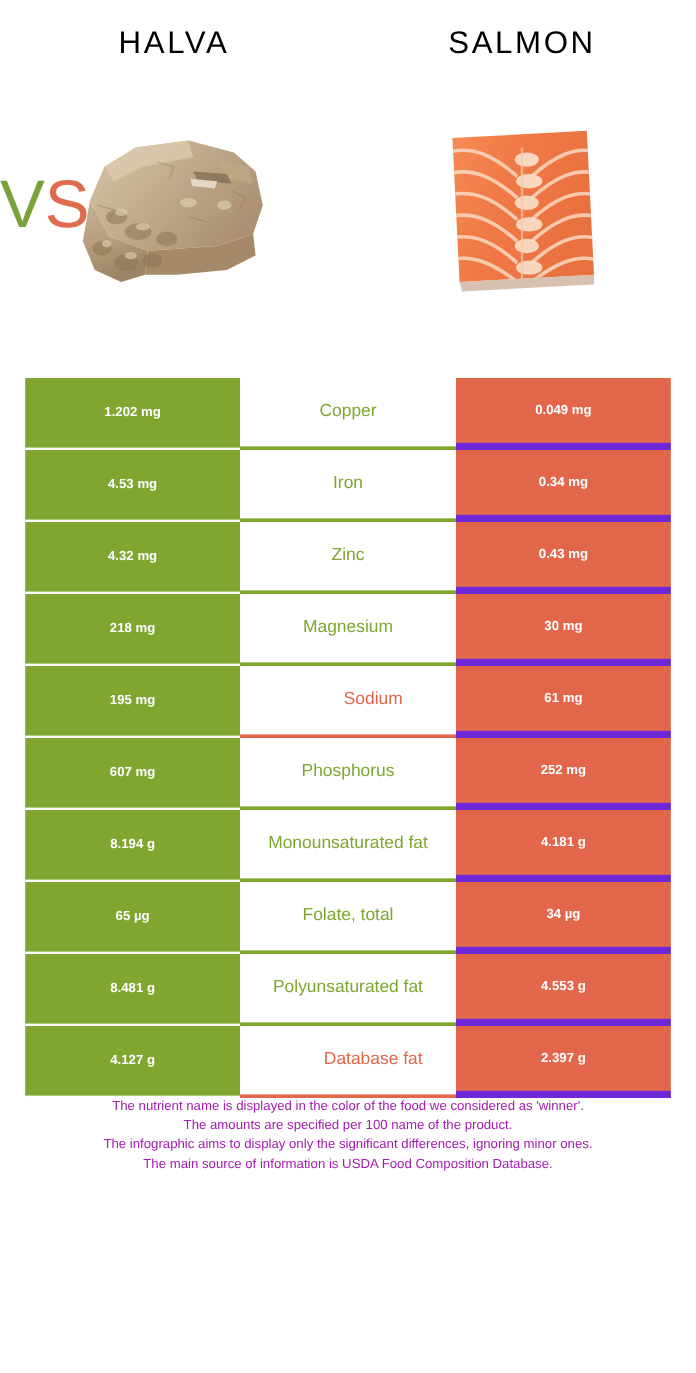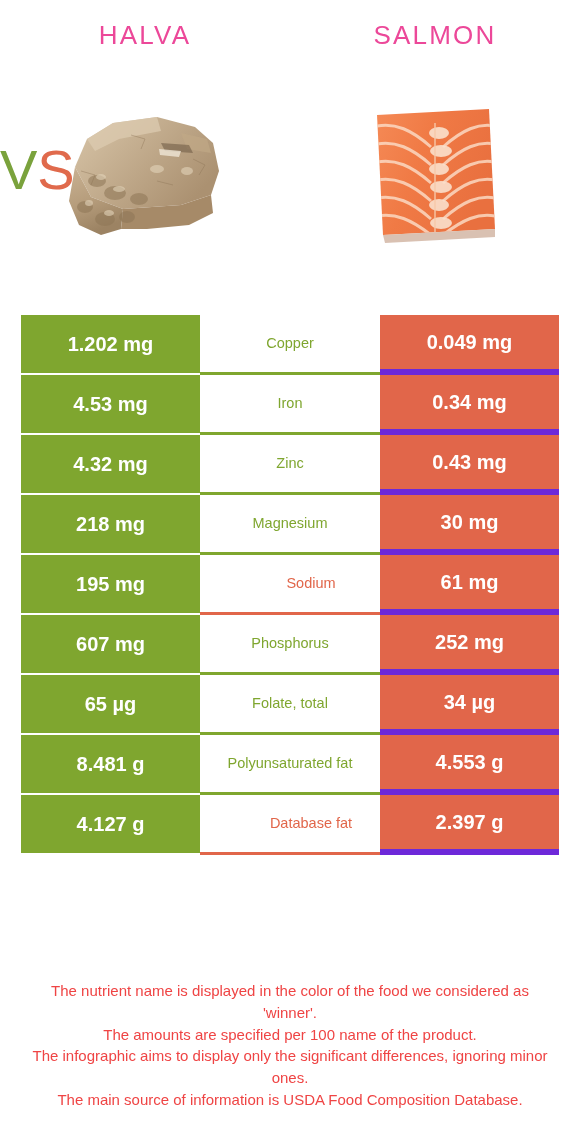--- a/index.html
+++ b/index.html
@@ -18,21 +18,21 @@
     width: 50%;
     display: flex;
     flex-direction: column;
     align-items: center;
     padding-top: 22px;
   }
   .food-title {
     font-size: 26px;
     font-weight: 300;
     letter-spacing: 2.2px;
-    color: #ec4899;
+    color: #000000;
     text-transform: uppercase;
     line-height: 1;
   }
   .food-art-wrap {
     flex: 1;
     display: flex;
     align-items: center;
     justify-content: center;
     width: 100%;
   }
@@ -62,47 +62,47 @@
     top: 315px;
     left: 21px;
     width: 538px;
   }
   .row { display: flex; height: 60px; width: 100%; }
   .cell {
     display: flex;
     align-items: center;
     justify-content: center;
     text-align: center;
-    font-size: 20px;
+    font-size: 11px;
     line-height: 1.15;
   }
   .cell-left, .cell-right { width: 179px; color: #ffffff; font-weight: 600; }
   .cell-left  { background: #7fa62f; border-bottom: 2px solid #ffffff; }
   .cell-right { background: #e1664a; border-bottom: 6px solid #6d28d9; }
   .cell-mid {
     width: 180px;
     background: #ffffff;
     font-weight: 400;
     font-size: 14.5px;
     border-bottom: 3px solid #22c55e;
     padding: 0 4px;
   }
   .cell-mid.win-left  { color: #7fa62f; border-bottom-color: #7fa62f; }
   .cell-mid.win-right { color: #e1664a; border-bottom-color: #e1664a; padding-left: 46px; }
 
   
   .footer {
     position: absolute;
-    top: 980px;
+    top: 915px;
     left: 22px;
     width: 536px;
     text-align: center;
-    font-size: 15px;
+    font-size: 11px;
     line-height: 1.45;
-    color: #ef4444;
+    color: #a21caf;
   }
   .footer p { margin: 0; }
 </style>
 </head>
 <body>
 
 <div class="page">
 
   <div class="header">
 
@@ -229,20 +229,25 @@
         <div class="cell cell-left">195 mg</div>
         <div class="cell cell-mid win-right">Sodium</div>
         <div class="cell cell-right">61 mg</div>
       </div>
       <div class="row">
         <div class="cell cell-left">607 mg</div>
         <div class="cell cell-mid win-left">Phosphorus</div>
         <div class="cell cell-right">252 mg</div>
       </div>
       <div class="row">
+        <div class="cell cell-left">8.194 g</div>
+        <div class="cell cell-mid win-left">Monounsaturated fat</div>
+        <div class="cell cell-right">4.181 g</div>
+      </div>
+      <div class="row">
         <div class="cell cell-left">65 µg</div>
         <div class="cell cell-mid win-left">Folate, total</div>
         <div class="cell cell-right">34 µg</div>
       </div>
       <div class="row">
         <div class="cell cell-left">8.481 g</div>
         <div class="cell cell-mid win-left">Polyunsaturated fat</div>
         <div class="cell cell-right">4.553 g</div>
       </div>
       <div class="row">

